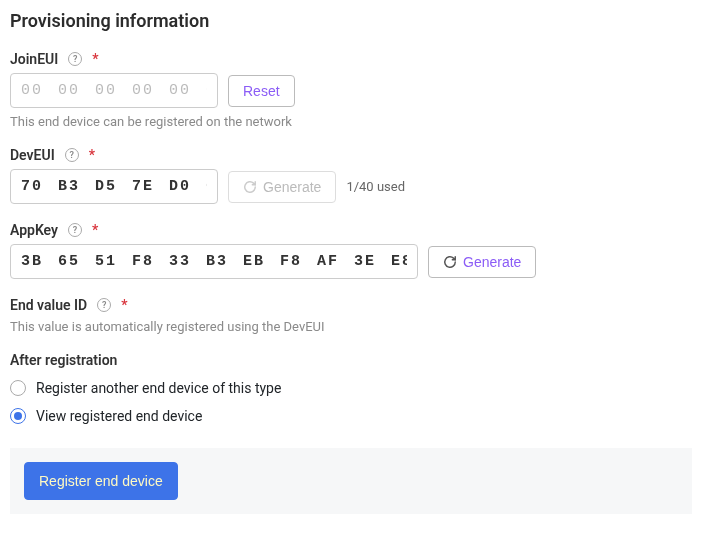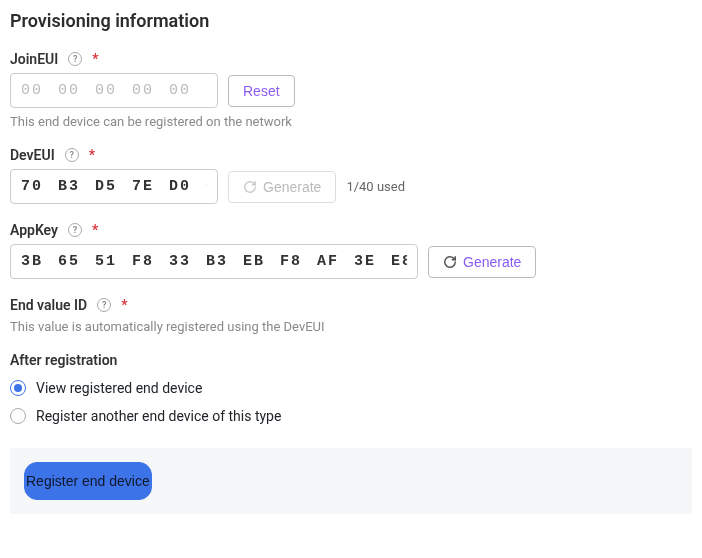--- a/index.html
+++ b/index.html
@@ -78,24 +78,23 @@
     color: #8b5cf6;
   }
   .btn.disabled {
     color: #bbb;
     border-color: #ddd;
     cursor: default;
   }
   .btn.primary {
     background: #3D73E8;
     border-color: #3D73E8;
-    color: #0f172a;
+    color: #fef9c3;
     font-weight: 500;
-    padding: 10px 1px;
-    border-radius: 13px;
+    padding: 10px 14px;
   }
   .hint {
     font-size: 13px;
     color: #8a8a8a;
     margin-top: 6px;
   }
   .used-hint { font-size: 13px; color: #666; }
   .radio-group { margin-top: 6px; }
   .radio-row {
     display: flex;
@@ -187,27 +186,27 @@
   </div>
   <div class="hint">This value is automatically registered using the DevEUI</div>
 </div>
 
 <div class="field-block">
   <div class="field-label">
     <span>After registration</span>
   </div>
   <div class="radio-group">
     <label class="radio-row">
+      <span class="radio-custom"></span>
+      <span>Register another end device of this type</span>
+    </label>
+    <label class="radio-row">
       <span class="radio-custom checked">
           <span class="radio-dot"></span>
         </span>
       <span>View registered end device</span>
     </label>
-    <label class="radio-row">
-      <span class="radio-custom"></span>
-      <span>Register another end device of this type</span>
-    </label>
   </div>
 </div>
 
 <div class="footer-bar">
   <button class="btn primary">Register end device</button>
 </div>
 
 </body></html>

